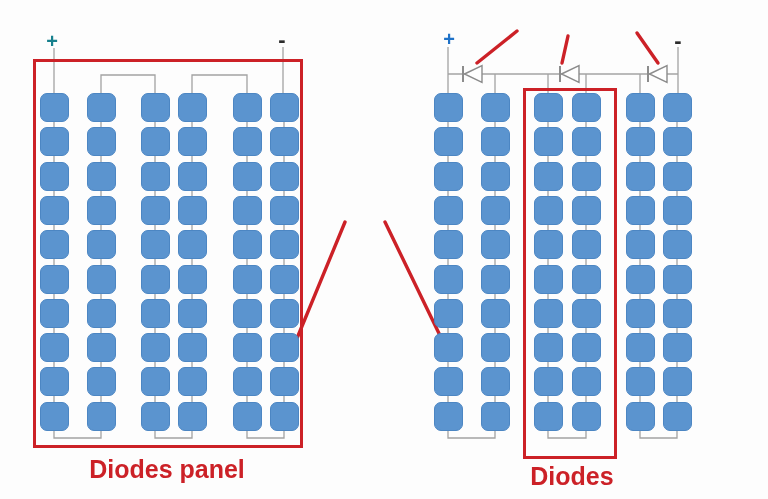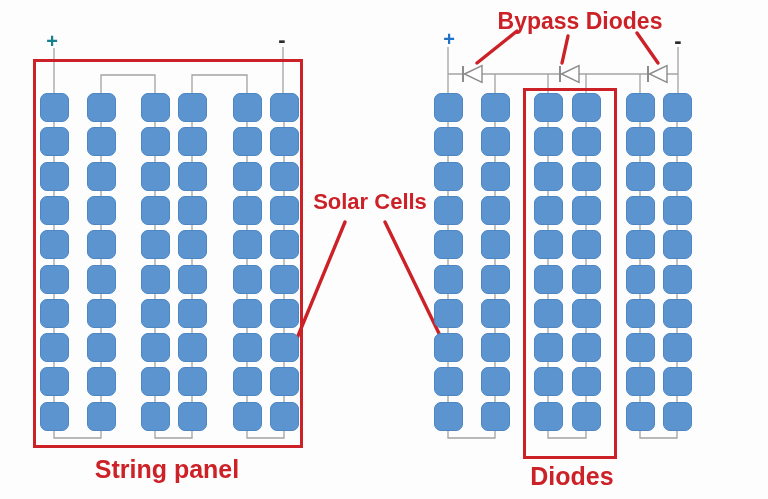--- a/index.html
+++ b/index.html
@@ -206,22 +206,20 @@
       <div class="cell" style="left: 663px; top: 265px; background: rgb(91, 148, 207); border: 1px solid rgb(76, 134, 195);"></div>
       <div class="cell" style="left: 663px; top: 299px; background: rgb(91, 148, 207); border: 1px solid rgb(76, 134, 195);"></div>
       <div class="cell" style="left: 663px; top: 333px; background: rgb(91, 148, 207); border: 1px solid rgb(76, 134, 195);"></div>
       <div class="cell" style="left: 663px; top: 367px; background: rgb(91, 148, 207); border: 1px solid rgb(76, 134, 195);"></div>
       <div class="cell" style="left: 663px; top: 402px; background: rgb(91, 148, 207); border: 1px solid rgb(76, 134, 195);"></div>
     </div>
 
   <div class="red-rect" id="panel-rect" style="left: 33px; top: 59px; width: 270px; height: 389px; border-color: rgb(204, 33, 39);"></div>
   <div class="red-rect" id="string-rect" style="left: 523px; top: 88px; width: 94px; height: 371px; border-color: rgb(204, 33, 39);"></div>
 
-  <div class="lbl lbl-bypass" style="color: rgb(204, 33, 39);">Bypass Diodes</div>
-  <div class="lbl lbl-solarcells" style="color: rgb(204, 33, 39);">Solar Cells</div>
-  <div class="lbl lbl-solarpanel" style="color: rgb(204, 33, 39);">String panel</div>
+  <div class="lbl lbl-solarpanel" style="color: rgb(204, 33, 39);">Diodes panel</div>
   <div class="lbl lbl-string" style="color: rgb(204, 33, 39);">Diodes</div>
 
   <div class="terminal t-plus-left" style="color: rgb(23, 128, 141);">+</div>
   <div class="terminal t-minus-left" style="color: rgb(43, 43, 43);">-</div>
   <div class="terminal t-plus-right" style="color: rgb(31, 114, 200);">+</div>
   <div class="terminal t-minus-right" style="color: rgb(43, 43, 43);">-</div>
 </div>
 
 </body></html>

